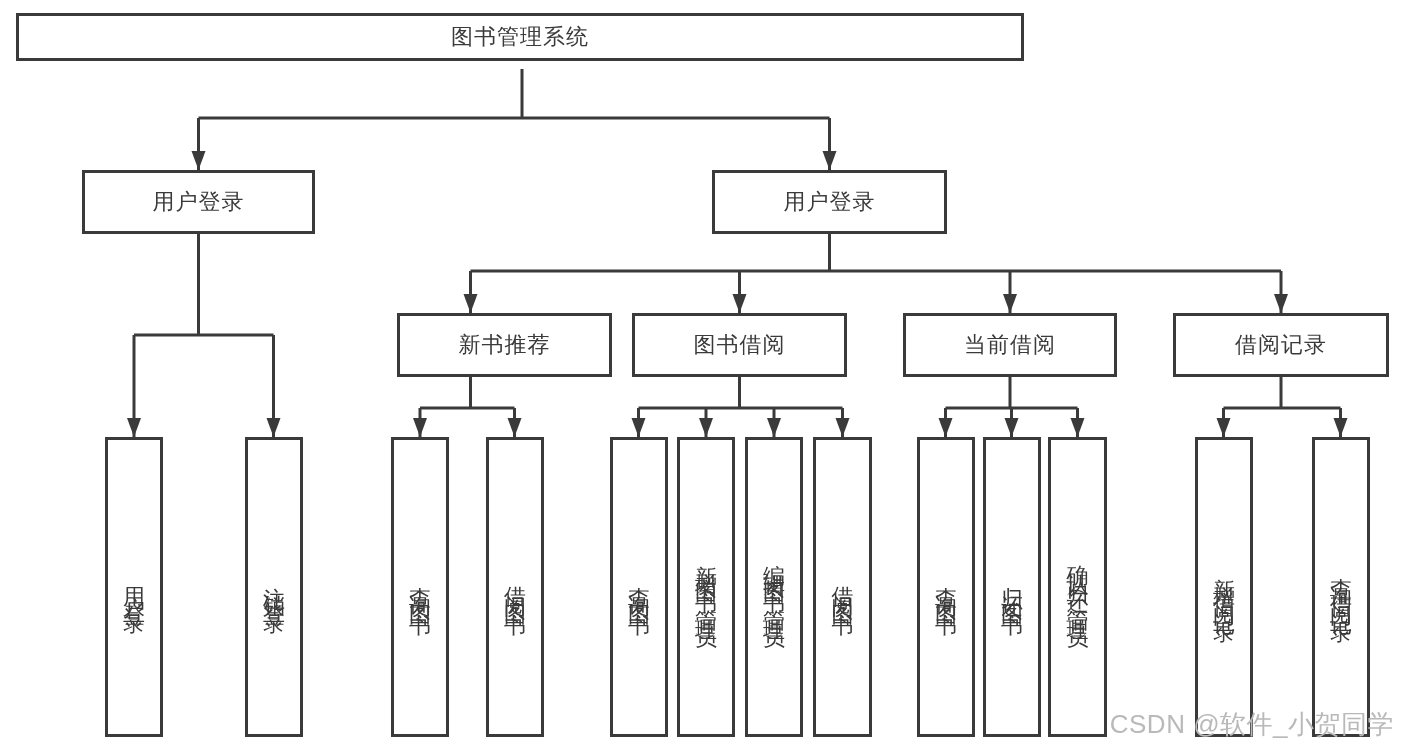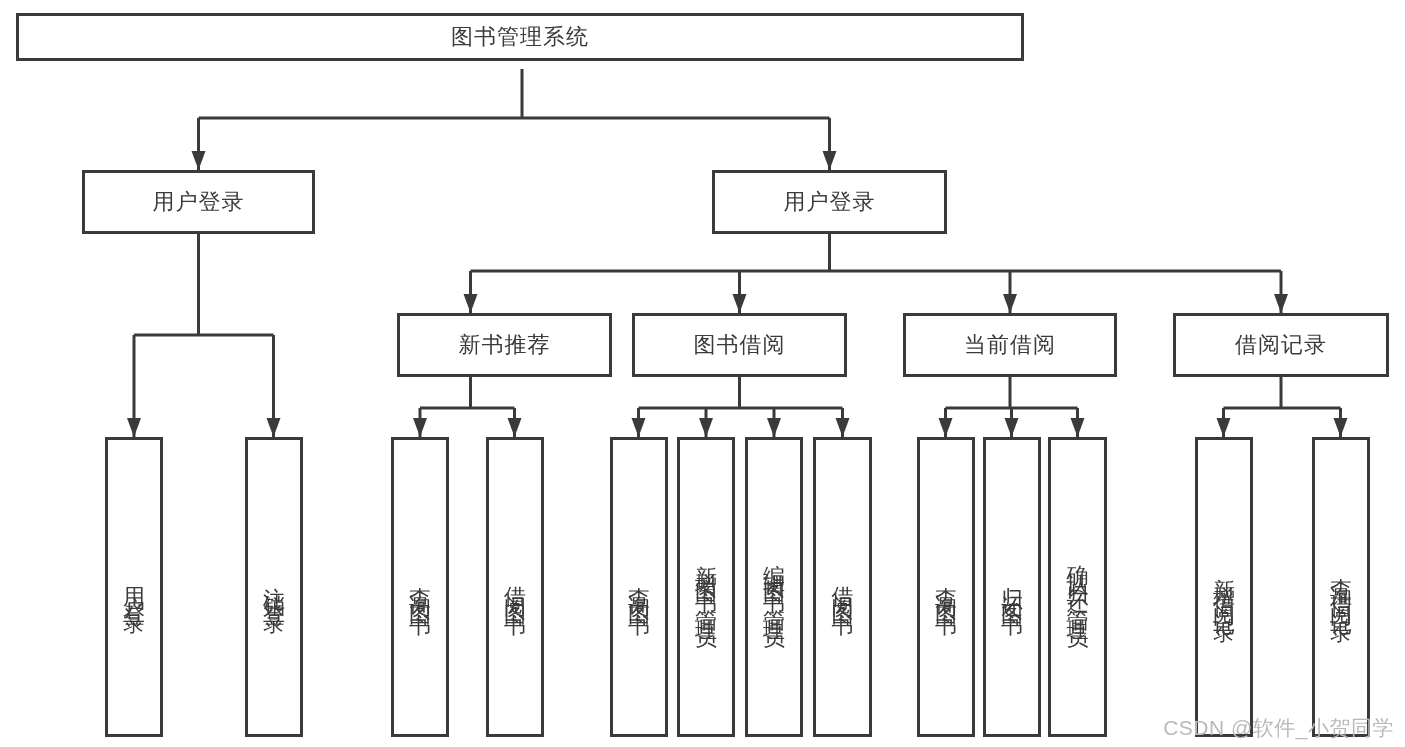--- a/index.html
+++ b/index.html
@@ -52,21 +52,21 @@
   .n-bb-edit-book    {left:745px; top:437px; width:58px;   height:300px;}
   .n-bb-borrow-book  {left:813px; top:437px; width:59px;   height:300px;}
   .n-cb-query-book   {left:917px; top:437px; width:58px;   height:300px;}
   .n-cb-return-book  {left:983px; top:437px; width:58px;   height:300px;}
   .n-cb-confirm-ret  {left:1048px;top:437px; width:59px;   height:300px;}
   .n-br-add-record   {left:1195px;top:437px; width:58px;   height:300px;}
   .n-br-query-record {left:1312px;top:437px; width:58px;   height:300px;}
   .watermark{
     position:absolute;
     right:11px;bottom:5px;
-    font-size:21px;
+    font-size:26px;
     letter-spacing:0.5px;
     color:var(--watermark-color);
     white-space:nowrap;
   }
 </style>
 </head>
 <body>
 
 <div class="canvas">
 

